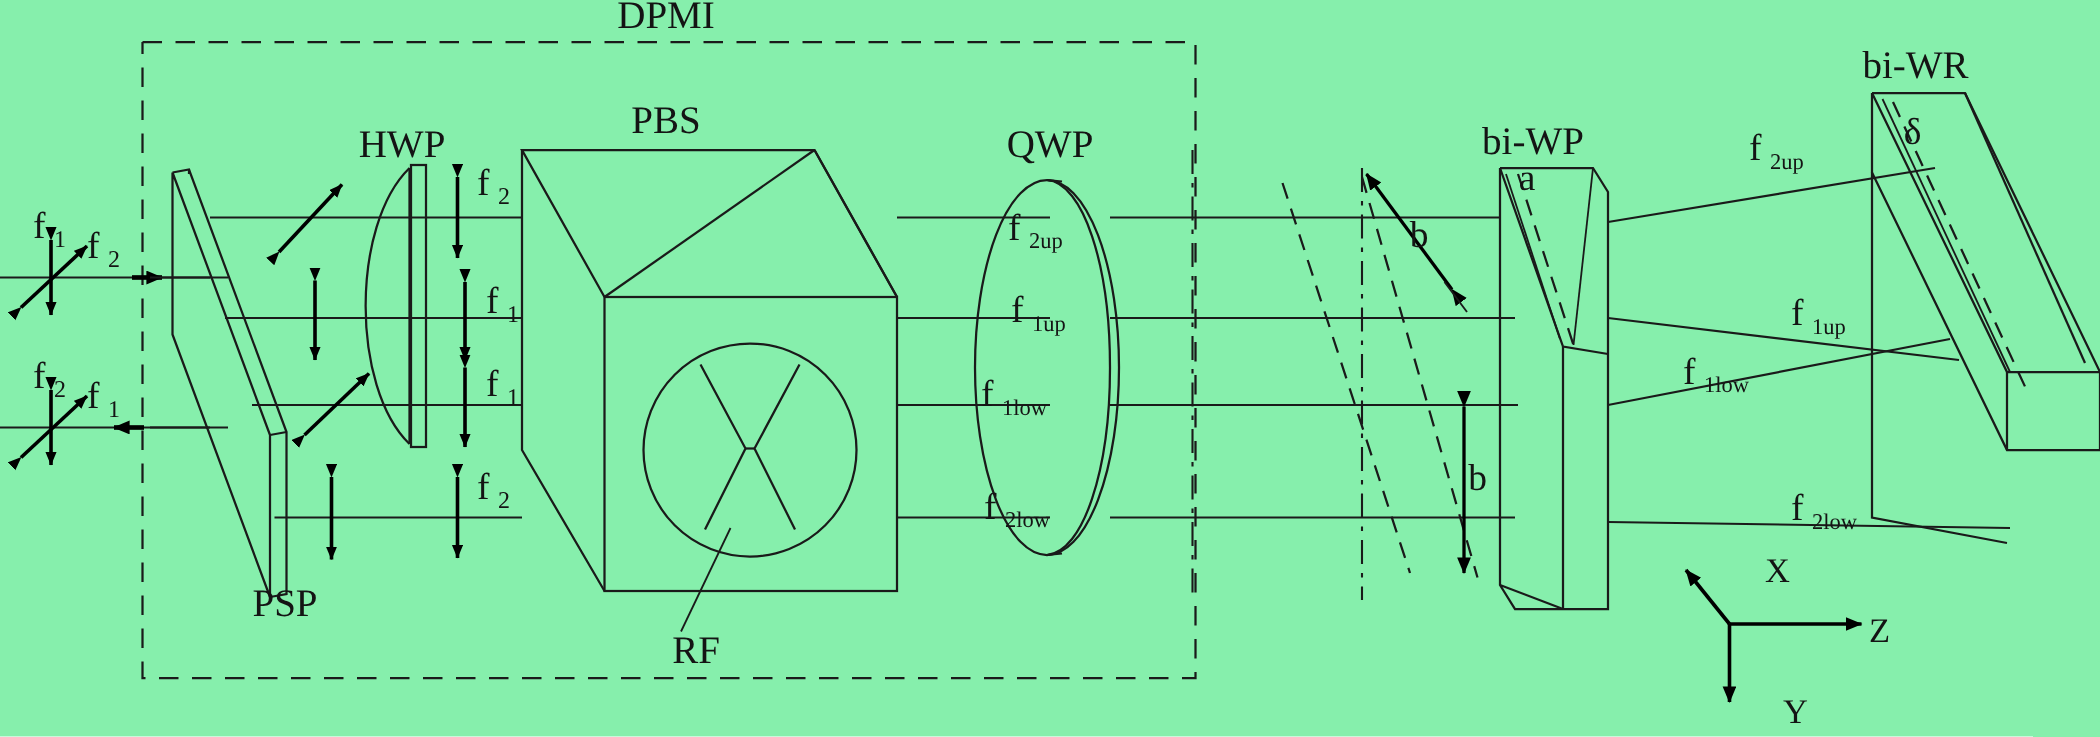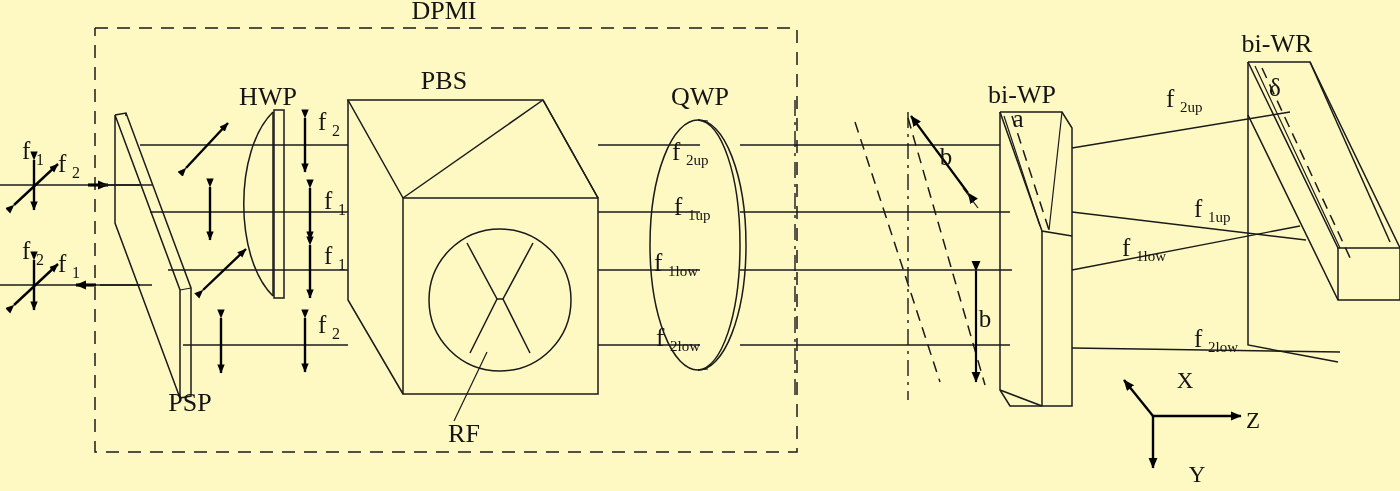--- a/index.html
+++ b/index.html
@@ -8,21 +8,21 @@
     padding: 0;
     background: #ffffff;
   }
   body {
     font-family: "Liberation Serif", serif;
   }
   #diagram-root {
     position: relative;
     width: 1400px;
     height: 491px;
-    background: #fef9c3;
+    background: #86efac;
     overflow: hidden;
   }
   svg#scene {
     position: absolute;
     left: 0;
     top: 0;
     width: 1400px;
     height: 491px;
     display: block;
   }

